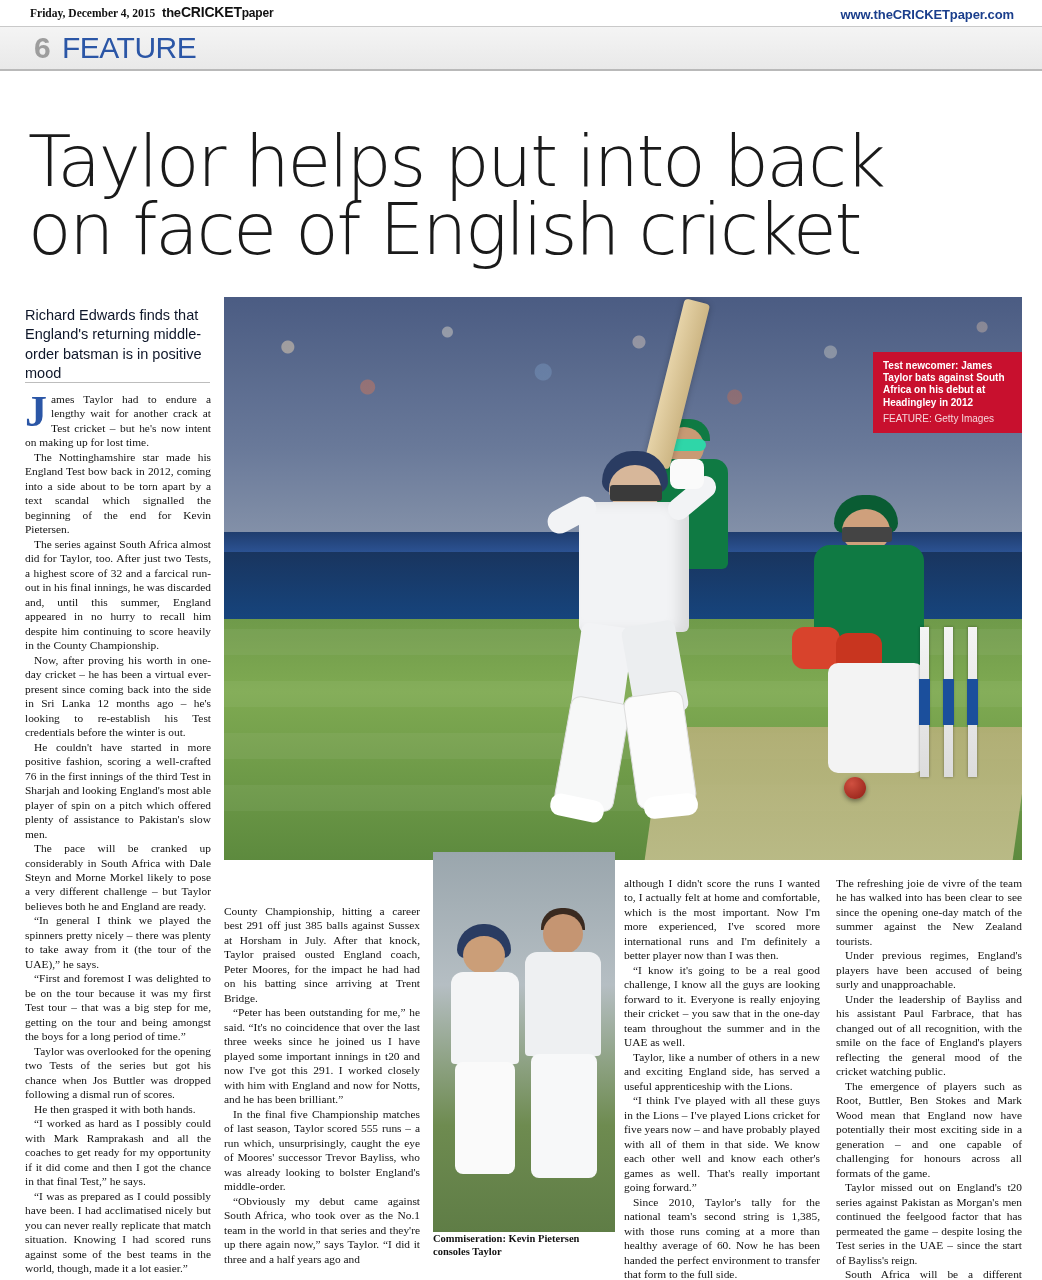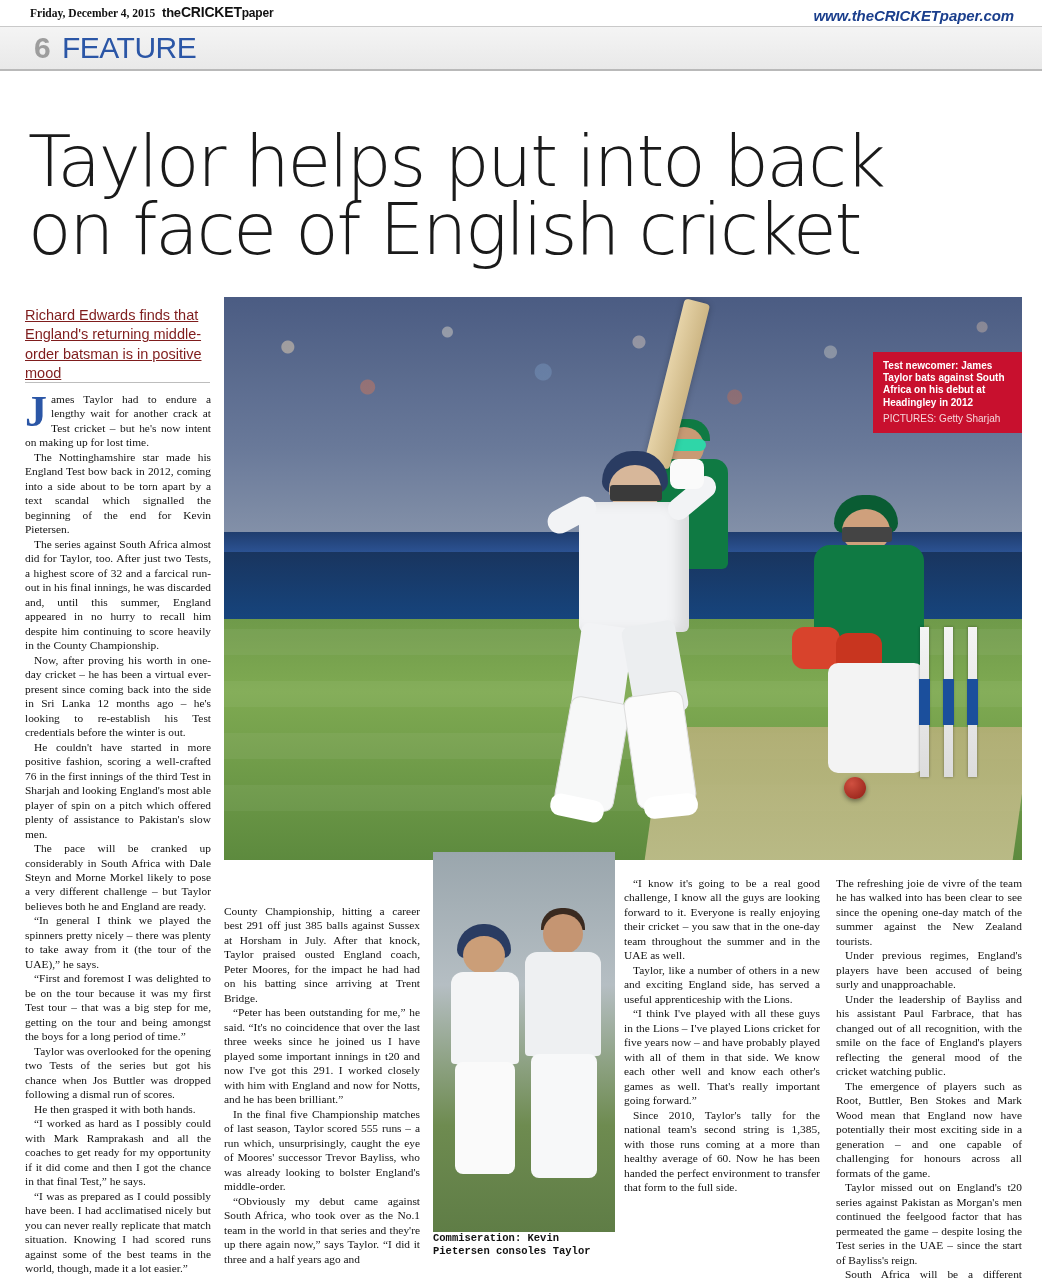--- a/index.html
+++ b/index.html
@@ -18,22 +18,22 @@
     font-family:"Liberation Serif",serif;font-weight:bold;color:#111;
   }
   .masthead .logo{
     position:absolute;left:139px;top:4px;font-size:14px;font-weight:bold;
     font-family:"Liberation Sans",sans-serif;letter-spacing:-0.2px;padding-left:23px;
   }
   .masthead .logo .the{font-size:13px;}
   .masthead .logo .cricket{font-size:14px;}
   .masthead .logo .paper{font-size:12px;font-weight:bold;}
   .masthead .url{
-    position:absolute;right:28px;top:7px;font-size:15px;font-weight:bold;
-    font-family:"Liberation Sans",sans-serif;color:#1a3e8c;letter-spacing:-0.1px;font-style:italic;
+    position:absolute;right:28px;top:7px;font-size:13px;font-weight:bold;
+    font-family:"Liberation Sans",sans-serif;color:#1a3e8c;letter-spacing:-0.1px;
   }
   
   .featurebar{
     position:absolute;left:0;top:27px;width:1042px;height:42px;
     background:linear-gradient(to bottom,#f4f4f4,#e9e9e9);
     border-bottom:2px solid #b9b9b9;
   }
   .featurebar .pagenum{
     position:absolute;left:34px;top:4px;font-size:30px;color:#9d9d9d;
     font-family:"Liberation Sans",sans-serif;font-weight:bold;
@@ -48,21 +48,21 @@
     font-family:"DejaVu Sans",sans-serif;
     font-weight:300;
     font-size:71px;line-height:0.97;
     letter-spacing:-2.2px;color:#1a1a1a;
   }
   .headline .l2{display:block;}
   
   .standfirst{
     position:absolute;left:25px;top:306px;width:185px;
     font-family:"Liberation Sans",sans-serif;
-    font-size:14.5px;line-height:1.33;color:#7f1d1d;text-decoration:underline;
+    font-size:14.5px;line-height:1.33;color:#0f172a;
   }
   .rule{
     position:absolute;left:25px;top:382px;width:185px;height:1px;background:#bdbdbd;
   }
   
   .col{
     position:absolute;font-family:"Liberation Serif",serif;
     font-size:11.4px;line-height:1.27;text-align:justify;color:#111;
   }
   .col p{margin:0;text-indent:9px;}
@@ -162,21 +162,21 @@
   .s-p1 .hel{position:absolute;left:16px;top:-6px;width:54px;height:34px;background:#2a3c62;border-radius:26px 26px 8px 8px;}
   .s-p1 .sh{position:absolute;left:10px;top:42px;width:68px;height:92px;background:#f4f5f6;border-radius:12px 12px 4px 4px;}
   .s-p1 .pd{position:absolute;left:14px;top:132px;width:60px;height:112px;background:#fafafa;border-radius:8px;}
   .s-p2{position:absolute;left:84px;top:62px;width:92px;height:280px;}
   .s-p2 .h{position:absolute;left:26px;top:0px;width:40px;height:40px;background:#c59572;border-radius:50%;}
   .s-p2 .hair{position:absolute;left:24px;top:-6px;width:44px;height:22px;background:#3a2a20;border-radius:20px 20px 0 0;}
   .s-p2 .sh{position:absolute;left:8px;top:38px;width:76px;height:104px;background:#eef0f2;border-radius:12px 12px 4px 4px;}
   .s-p2 .pt{position:absolute;left:14px;top:140px;width:66px;height:124px;background:#f7f8f9;border-radius:8px;}
   .sec-caption{
     position:absolute;left:433px;top:1232px;width:182px;
-    font-family:Liberation Mono, monospace;font-size:10.5px;font-weight:bold;
+    font-family:Liberation Serif, serif;font-size:10.5px;font-weight:bold;
     line-height:1.25;color:#111;
   }
 </style>
 </head>
 <body>
 
 <div class="masthead">
   <span class="date">Friday, December 4, 2015</span>
   <span class="logo">
     <span class="the">the</span><span class="cricket">CRICKET</span><span class="paper">paper</span>
@@ -255,21 +255,21 @@
     <div class="b-padL"></div>
     <div class="b-padR"></div>
     <div class="b-shoeL"></div>
     <div class="b-shoeR"></div>
   </div>
 
   <div class="ball"></div>
 
   <div class="caption-box">
     <div class="ttl">Test newcomer: James Taylor bats against South Africa on his debut at Headingley in 2012</div>
-    <div class="pics">PICTURES: Getty Sharjah</div>
+    <div class="pics">FEATURE: Getty Images</div>
   </div>
 </div>
 
 <div class="photo-sec">
   <div class="s-bg"></div>
   <div class="s-p1">
     <div class="hel"></div>
     <div class="h"></div>
     <div class="sh"></div>
     <div class="pd"></div>
@@ -304,20 +304,21 @@
 </div>
 
 <div class="col" id="col2">
   <p class="first">County Championship, hitting a career best 291 off just 385 balls against Sussex at Horsham in July. After that knock, Taylor praised ousted England coach, Peter Moores, for the impact he had had on his batting since arriving at Trent Bridge.</p>
   <p>“Peter has been outstanding for me,” he said. “It's no coincidence that over the last three weeks since he joined us I have played some important innings in t20 and now I've got this 291. I worked closely with him with England and now for Notts, and he has been brilliant.”</p>
   <p>In the final five Championship matches of last season, Taylor scored 555 runs – a run which, unsurprisingly, caught the eye of Moores' successor Trevor Bayliss, who was already looking to bolster England's middle-order.</p>
   <p>“Obviously my debut came against South Africa, who took over as the No.1 team in the world in that series and they're up there again now,” says Taylor. “I did it three and a half years ago and</p>
 </div>
 
 <div class="col" id="col3">
+  <p class="first">although I didn't score the runs I wanted to, I actually felt at home and comfortable, which is the most important. Now I'm more experienced, I've scored more international runs and I'm definitely a better player now than I was then.</p>
   <p>“I know it's going to be a real good challenge, I know all the guys are looking forward to it. Everyone is really enjoying their cricket – you saw that in the one-day team throughout the summer and in the UAE as well.</p>
   <p>Taylor, like a number of others in a new and exciting England side, has served a useful apprenticeship with the Lions.</p>
   <p>“I think I've played with all these guys in the Lions – I've played Lions cricket for five years now – and have probably played with all of them in that side. We know each other well and know each other's games as well. That's really important going forward.”</p>
   <p>Since 2010, Taylor's tally for the national team's second string is 1,385, with those runs coming at a more than healthy average of 60. Now he has been handed the perfect environment to transfer that form to the full side.</p>
 </div>
 
 <div class="col" id="col4">
   <p class="first">The refreshing joie de vivre of the team he has walked into has been clear to see since the opening one-day match of the summer against the New Zealand tourists.</p>
   <p>Under previous regimes, England's players have been accused of being surly and unapproachable.</p>
   <p>Under the leadership of Bayliss and his assistant Paul Farbrace, that has changed out of all recognition, with the smile on the face of England's players reflecting the general mood of the cricket watching public.</p>

